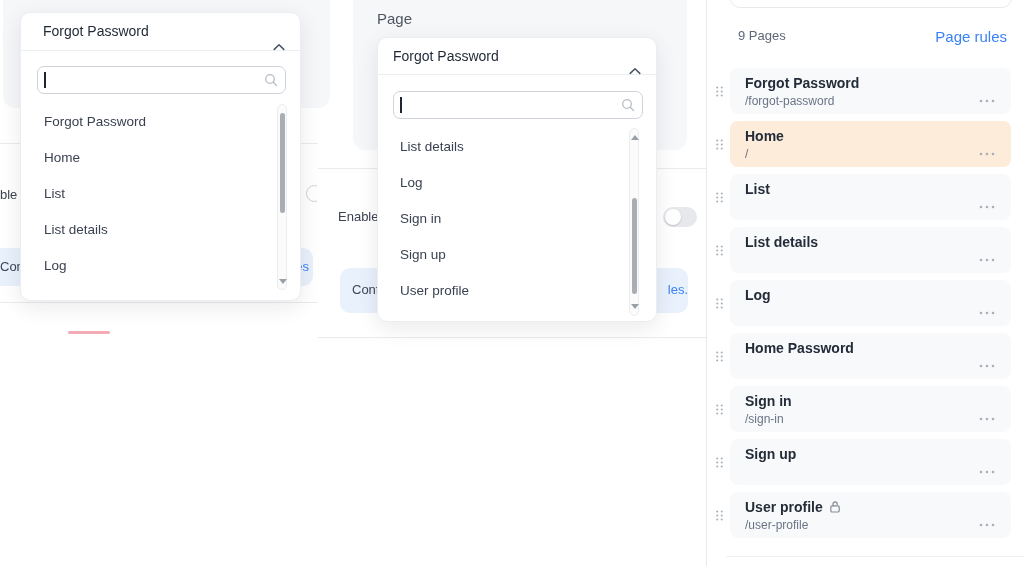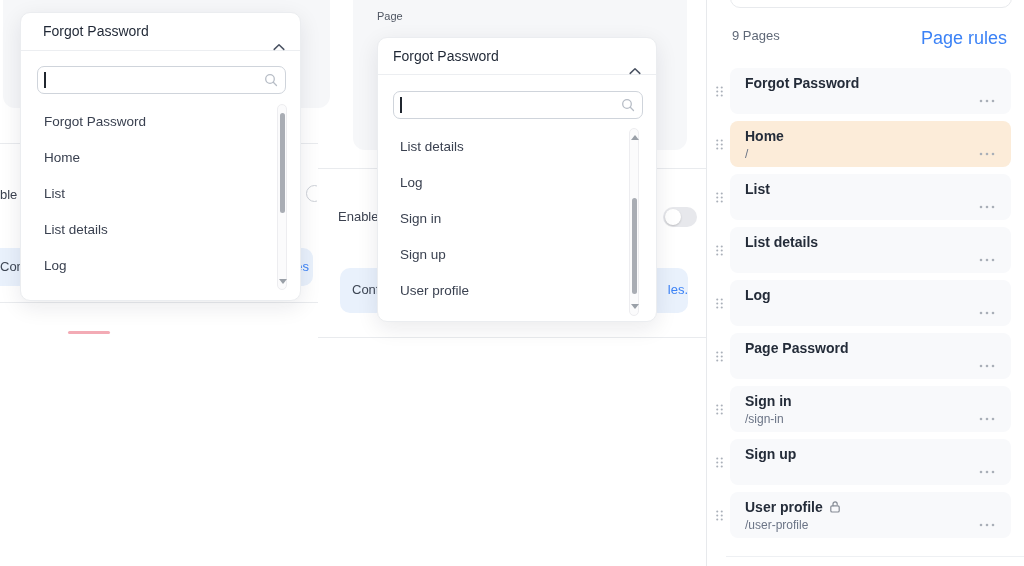--- a/index.html
+++ b/index.html
@@ -45,29 +45,29 @@
   
   #left-col { position:absolute; left:0; top:0; width:318px; height:566px; }
   #left-toggle-clip { position:absolute; left:306px; top:184px; width:11px; height:21px; overflow:hidden; }
   #left-toggle-clip .half-knob { position:absolute; left:0; top:1px; width:17px; height:17px;
                                  border:1.5px solid #cdd1d7; border-radius:50%; background:#fff; }
   #pink-frag { position:absolute; left:68px; top:331px; width:42px; height:2.5px;
                background:#f3abb5; border-radius:3px; }
 
   
   #mid-col { position:absolute; left:318px; top:0; width:388px; height:566px; }
-  .field-label { position:absolute; font-size:11px; color:#4f5662; }
+  .field-label { position:absolute; font-size:15px; color:#4f5662; }
 
   
   #sidebar { position:absolute; left:706px; top:0; width:318px; height:566px; background:#fff;
              border-left:1px solid #e7e9ec; }
   #sidebar-top-partial { position:absolute; left:23px; top:-32px; width:282px; height:40px;
                          background:#fff; border:1px solid #e8eaed; border-radius:10px; }
-  .sb-header-count { position:absolute; left:25px; top:28px; font-size:13px; color:#5f6877; }
-  .sb-header-link { position:absolute; right:17px; top:28px; font-size:18px; color:#3b82f6; cursor:pointer;margin-left:11px; }
+  .sb-header-count { position:absolute; left:31px; top:28px; font-size:13px; color:#5f6877; }
+  .sb-header-link { position:absolute; right:17px; top:28px; font-size:15px; color:#3b82f6; cursor:pointer;margin-left:11px; }
   #page-list { position:absolute; left:0; top:68px; width:318px; }
   .page-row { position:relative; height:46px; margin-bottom:7px; }
   .drag-handle { position:absolute; left:8px; top:16px; cursor:grab; }
   .page-card { position:absolute; left:23px; top:0; width:281px; height:46px; background:#f8f9fb;
                border-radius:8px; padding:8px 0 0 15px; cursor:pointer; }
   .page-card.highlighted { background:#fcecd9; }
   .pg-title { font-size:14px; font-weight:600; color:#242c39; line-height:15px; }
   .pg-path { font-size:12px; color:#6b7486; margin-top:4px; line-height:13px; }
   .dots { position:absolute; right:16px; top:21px; cursor:pointer; }
   .lock-ic { margin-left:6px; vertical-align:-1px; }
@@ -188,20 +188,21 @@
           <div class="drag-handle"><svg width="9" height="13" viewBox="0 0 10 14">
               <circle cx="2.5" cy="2.5" r="1.15" fill="#aab0b9"></circle>
               <circle cx="7.5" cy="2.5" r="1.15" fill="#aab0b9"></circle>
               <circle cx="2.5" cy="7" r="1.15" fill="#aab0b9"></circle>
               <circle cx="7.5" cy="7" r="1.15" fill="#aab0b9"></circle>
               <circle cx="2.5" cy="11.5" r="1.15" fill="#aab0b9"></circle>
               <circle cx="7.5" cy="11.5" r="1.15" fill="#aab0b9"></circle>
             </svg></div>
           <div class="page-card">
             <div class="pg-title">Forgot Password</div>
+            <div class="pg-path">/forgot-password</div>
             <div class="dots"><svg width="16" height="4" viewBox="0 0 16 4">
                 <circle cx="2" cy="2" r="1.3" fill="#a9afb8"></circle>
                 <circle cx="8" cy="2" r="1.3" fill="#a9afb8"></circle>
                 <circle cx="14" cy="2" r="1.3" fill="#a9afb8"></circle>
               </svg></div>
           </div>
         </div>
         <div class="page-row">
           <div class="drag-handle"><svg width="9" height="13" viewBox="0 0 10 14">
               <circle cx="2.5" cy="2.5" r="1.15" fill="#aab0b9"></circle>
@@ -278,21 +279,21 @@
         <div class="page-row">
           <div class="drag-handle"><svg width="9" height="13" viewBox="0 0 10 14">
               <circle cx="2.5" cy="2.5" r="1.15" fill="#aab0b9"></circle>
               <circle cx="7.5" cy="2.5" r="1.15" fill="#aab0b9"></circle>
               <circle cx="2.5" cy="7" r="1.15" fill="#aab0b9"></circle>
               <circle cx="7.5" cy="7" r="1.15" fill="#aab0b9"></circle>
               <circle cx="2.5" cy="11.5" r="1.15" fill="#aab0b9"></circle>
               <circle cx="7.5" cy="11.5" r="1.15" fill="#aab0b9"></circle>
             </svg></div>
           <div class="page-card">
-            <div class="pg-title">Page Password</div>
+            <div class="pg-title">Home Password</div>
             <div class="dots"><svg width="16" height="4" viewBox="0 0 16 4">
                 <circle cx="2" cy="2" r="1.3" fill="#a9afb8"></circle>
                 <circle cx="8" cy="2" r="1.3" fill="#a9afb8"></circle>
                 <circle cx="14" cy="2" r="1.3" fill="#a9afb8"></circle>
               </svg></div>
           </div>
         </div>
         <div class="page-row">
           <div class="drag-handle"><svg width="9" height="13" viewBox="0 0 10 14">
               <circle cx="2.5" cy="2.5" r="1.15" fill="#aab0b9"></circle>

